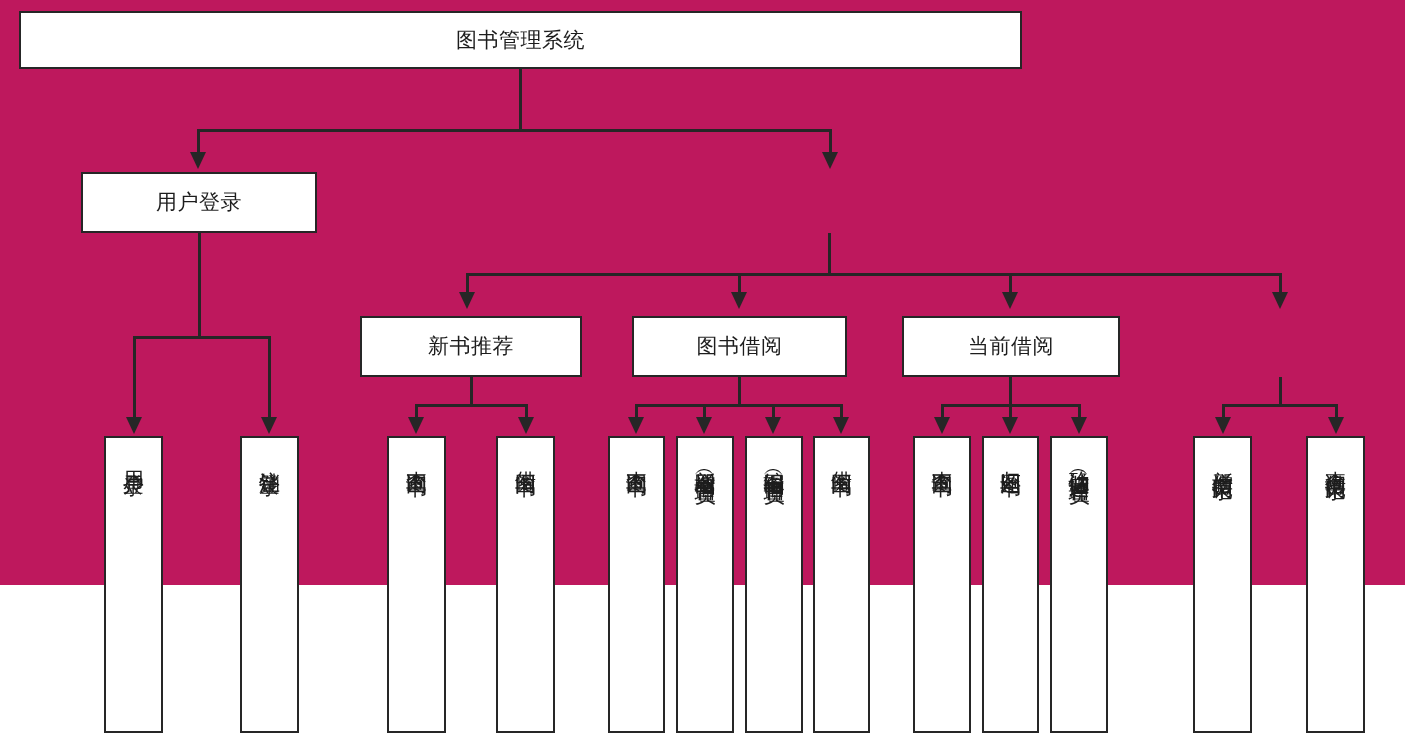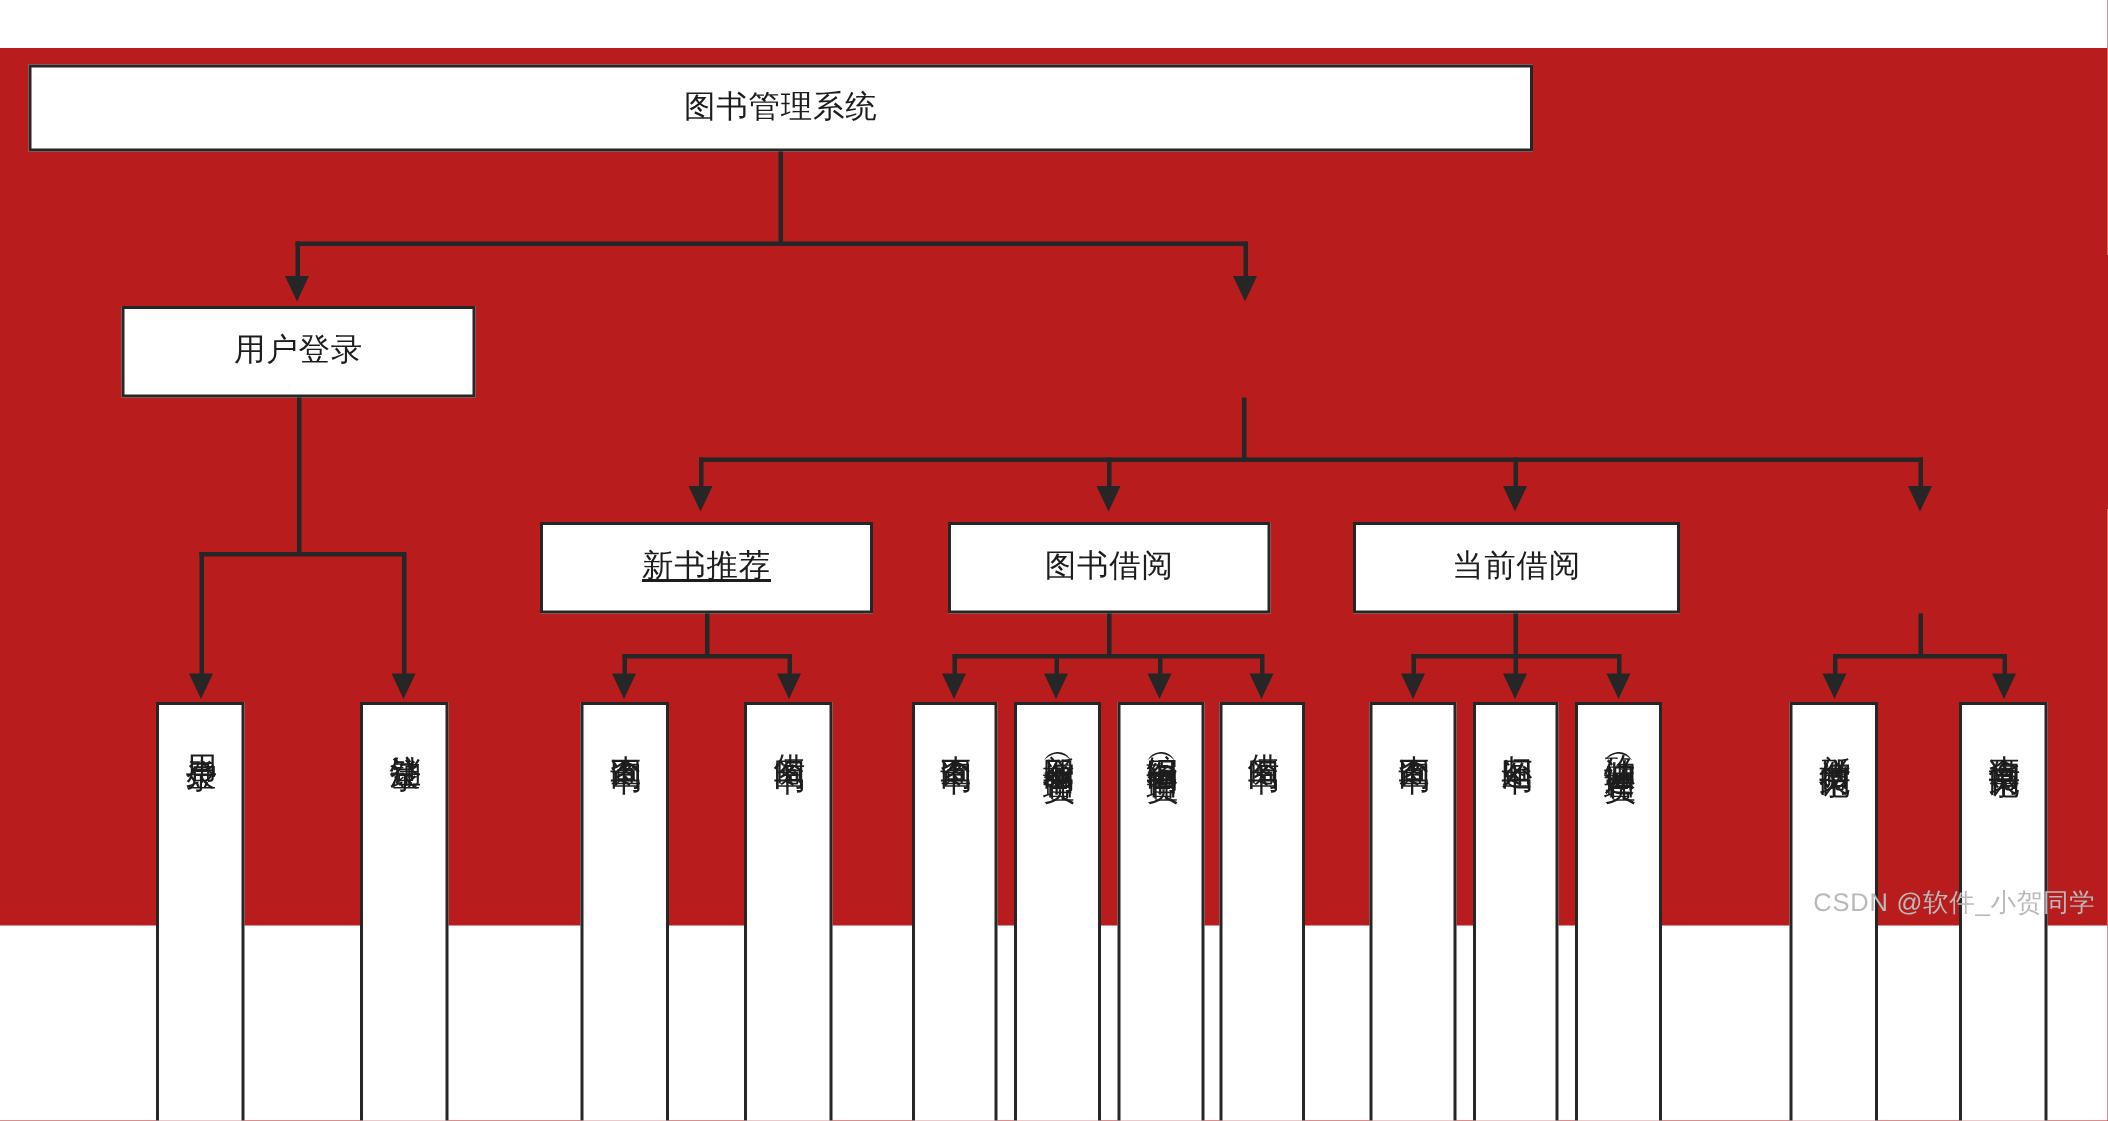--- a/index.html
+++ b/index.html
@@ -3,21 +3,21 @@
 <meta charset="utf-8">
 <title>图书管理系统</title>
 <style>
   html,body{margin:0;padding:0;}
   body{
     width:1405px;height:747px;
     background:#ffffff;
     font-family:"Liberation Sans","DejaVu Sans",sans-serif;
     overflow:hidden;
   }
-  #stage{position:relative;width:1405px;height:585px;background:#b91c1c;margin-top:32px;}
+  #stage{position:relative;width:1405px;height:585px;background:#be185d;}
 
   
   .node{
     position:absolute;
     box-sizing:border-box;
     background:#ffffff;
     border:2.5px solid #262626;
     display:flex;
     align-items:center;
     justify-content:center;
@@ -110,21 +110,21 @@
 
   <div class="vline" style="left:738px;top:273px;height:20px;"></div>
   <div class="arrow" style="left:731px;top:292px;"></div>
 
   <div class="vline" style="left:1009px;top:273px;height:20px;"></div>
   <div class="arrow" style="left:1002px;top:292px;"></div>
 
   <div class="vline" style="left:1279px;top:273px;height:20px;"></div>
   <div class="arrow" style="left:1272px;top:292px;"></div>
 
-  <div class="node horiz" style="left:360px;top:316px;width:222px;height:61px;text-decoration:underline;">
+  <div class="node horiz" style="left:360px;top:316px;width:222px;height:61px;">
     <span class="cap">新书推荐</span>
   </div>
   <div class="node horiz" style="left:632px;top:316px;width:215px;height:61px;">
     <span class="cap">图书借阅</span>
   </div>
   <div class="node horiz" style="left:902px;top:316px;width:218px;height:61px;">
     <span class="cap">当前借阅</span>
   </div>
 
   <div class="vline" style="left:470px;top:377px;height:29px;"></div>
@@ -198,15 +198,14 @@
     <span class="cap">确认归还（管理员）</span>
   </div>
 
   <div class="node vert" style="left:1193px;top:436px;width:59px;height:297px;">
     <span class="cap">新增借阅记录</span>
   </div>
   <div class="node vert" style="left:1306px;top:436px;width:59px;height:297px;">
     <span class="cap">查询借阅记录</span>
   </div>
 
-  <div id="watermark">CSDN @软件_小贺同学</div>
 
 </div>
 
 </body></html>

